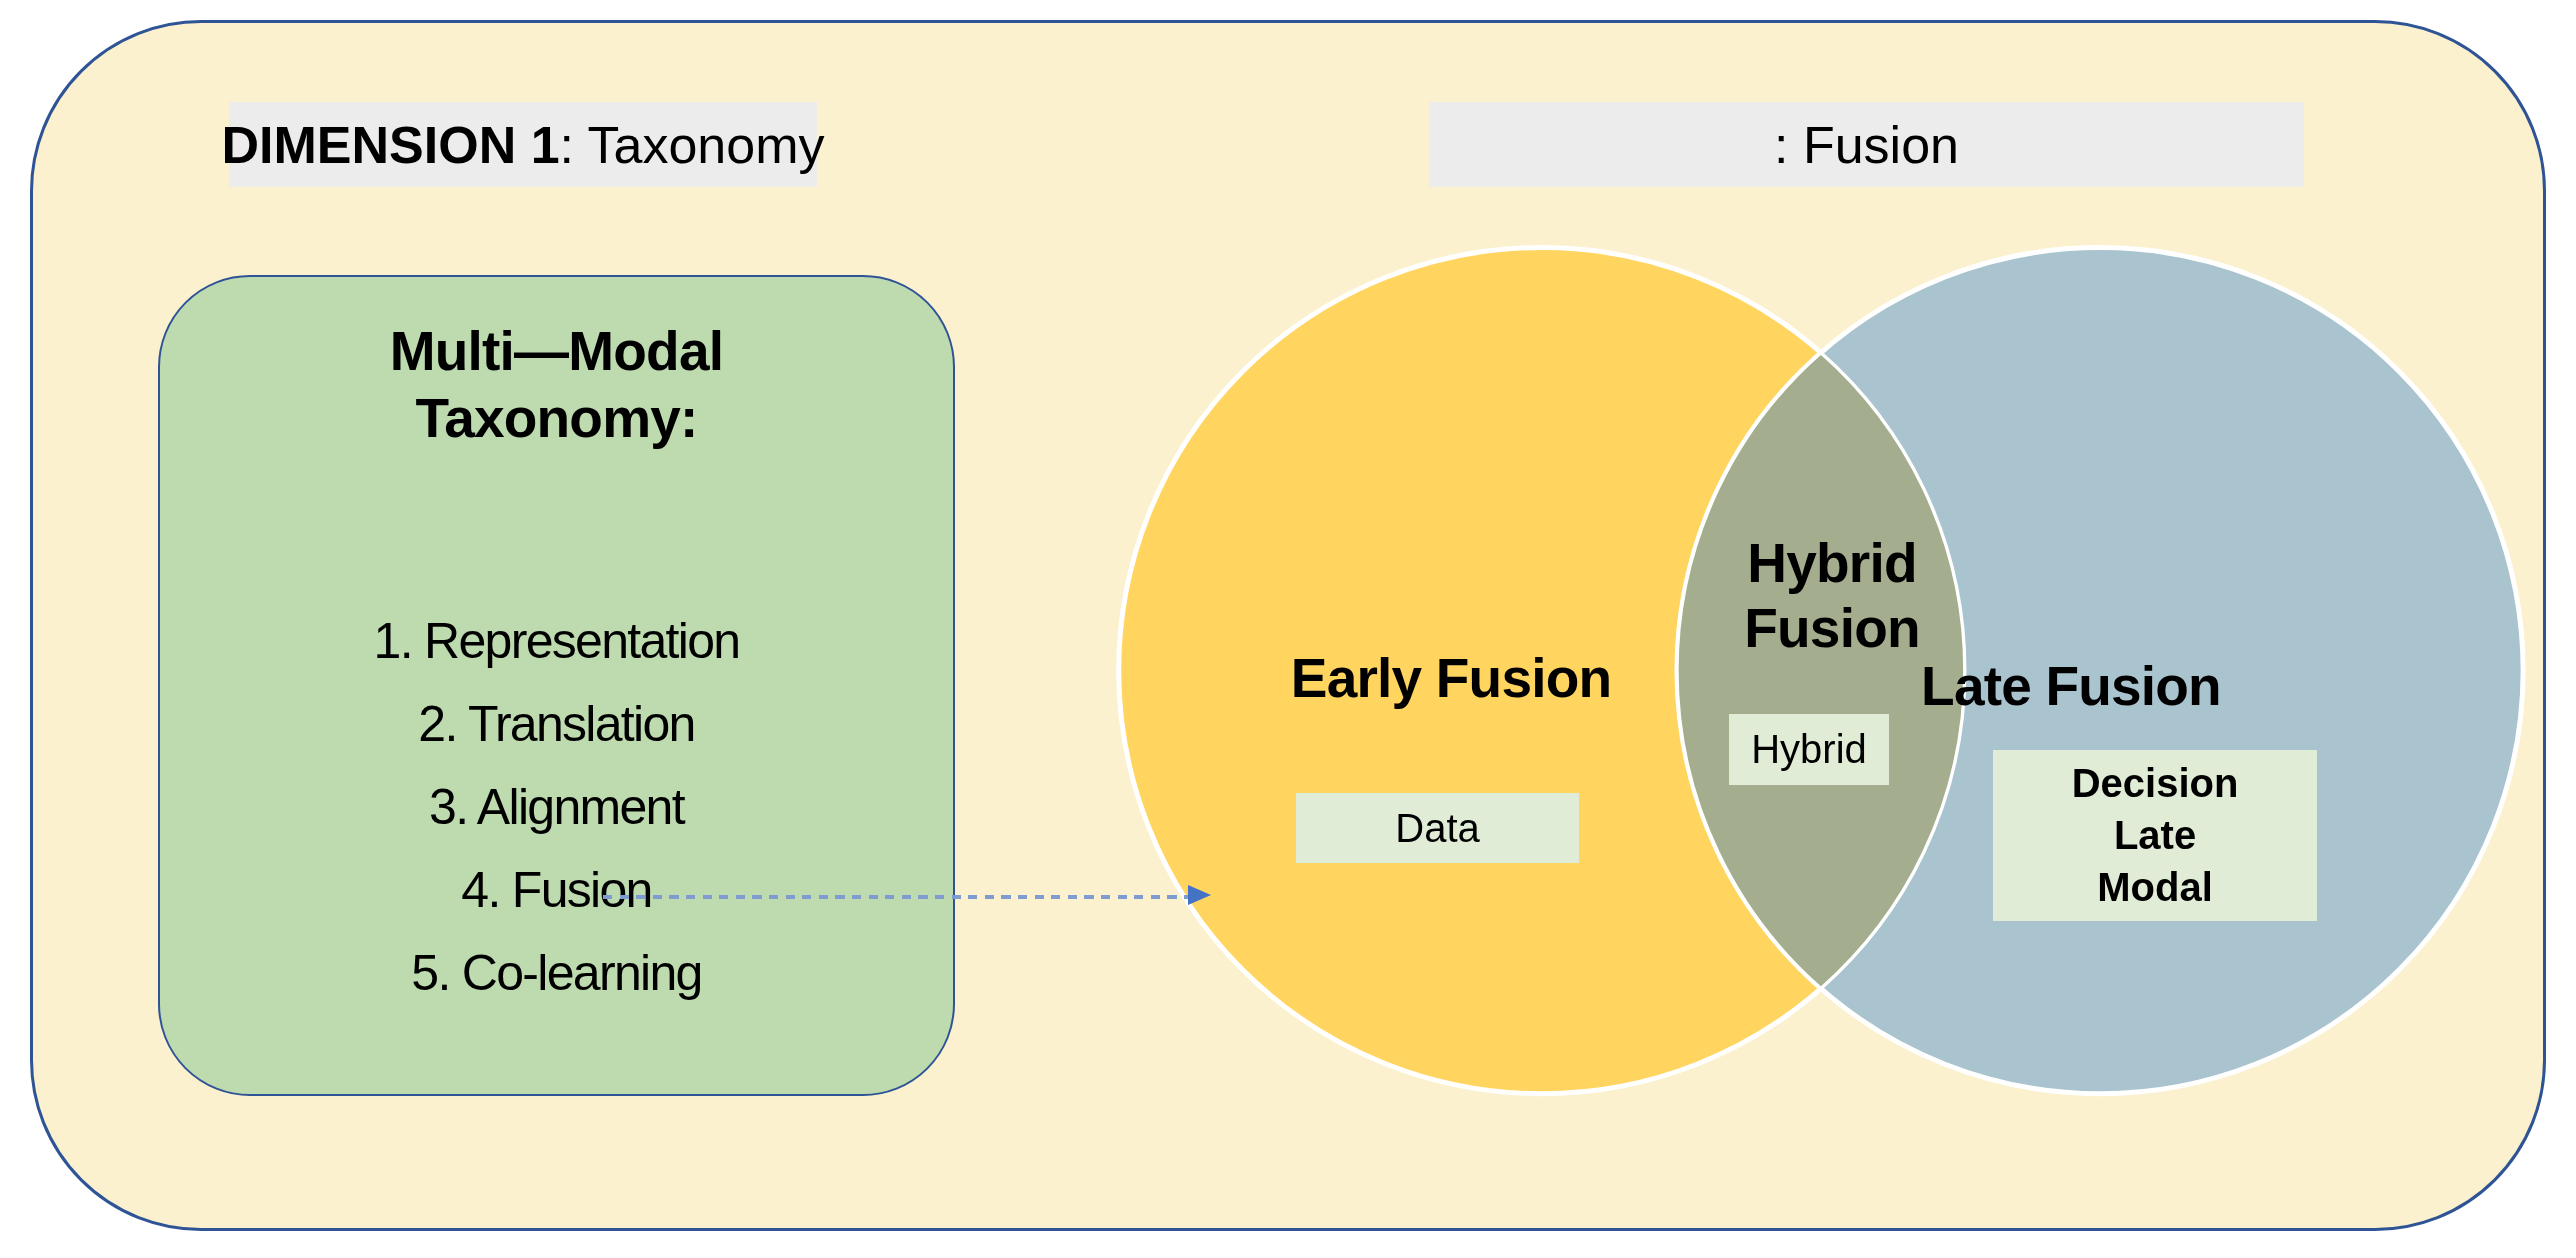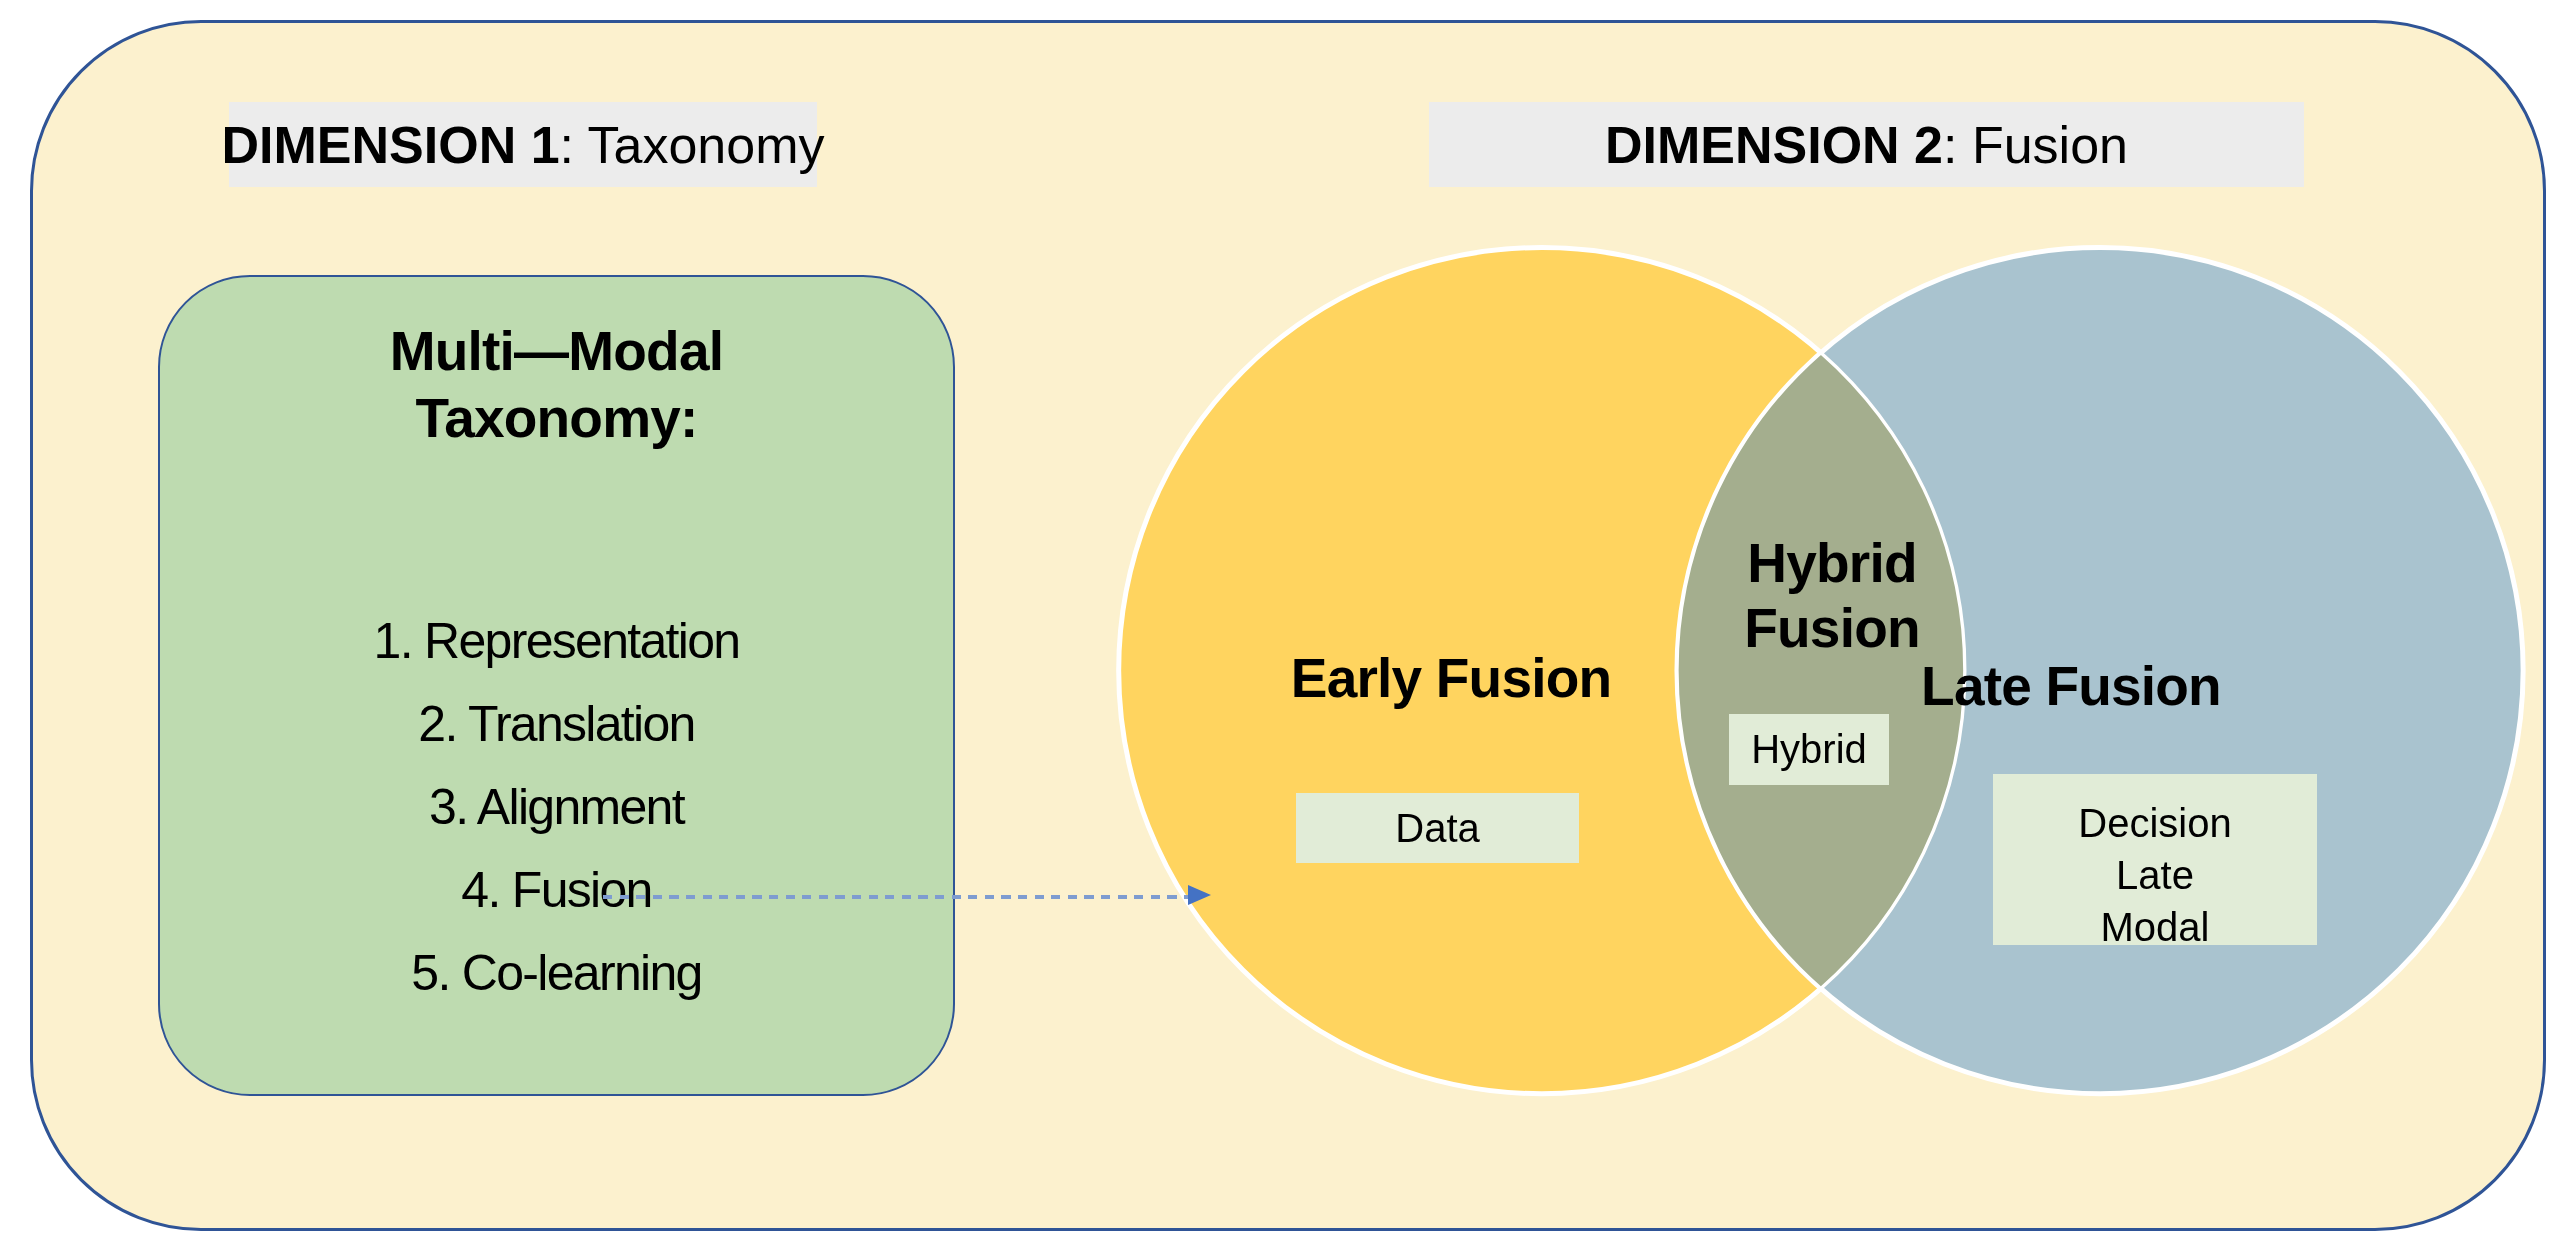--- a/index.html
+++ b/index.html
@@ -55,21 +55,21 @@
   }
   .vlabel.early{left:1451px;top:671px;margin-top:7px;}
   .vlabel.hybrid{left:1832px;top:596px;}
   .vlabel.late{left:2071px;top:650px;margin-top:36px;}
   .lbox{
     position:absolute;background:var(--label_box_fill,#E1ECD7);
     font-size:40px;text-align:center;box-sizing:border-box;
   }
   .lbox.data-box{left:1296px;top:793px;width:283px;height:70px;line-height:70px;}
   .lbox.hybrid-box{left:1729px;top:714px;width:160px;height:71px;line-height:71px;}
-  .lbox.decision-box{left:1993px;top:774px;width:324px;height:171px;line-height:52px;padding-top:23px;}
+  .lbox.decision-box{left:1993px;top:750px;width:324px;height:171px;line-height:52px;padding-top:7px;font-weight:bold;}
   .arrow-line{
     position:absolute;left:603px;top:895px;width:585px;height:4.2px;
     background:repeating-linear-gradient(90deg,
       var(--arrow_dash,#7E9CD0) 0px, var(--arrow_dash,#7E9CD0) 9.2px,
       transparent 9.2px, transparent 16.6px);
   }
   .arrow-head{
     position:absolute;left:1188px;top:885px;width:0;height:0;
     border-top:10.8px solid transparent;
     border-bottom:10.8px solid transparent;
@@ -81,21 +81,21 @@
 
 <div class="canvas">
 
   <div class="outer"></div>
 
   <div class="header h1">
     <span class="hb">DIMENSION 1</span><span>: Taxonomy</span>
   </div>
 
   <div class="header h2">
-    <span class="hb">DIMENSION 2</span><span>: Fusion</span>
+    <span>: Fusion</span>
   </div>
 
   <div class="greenbox"></div>
 
   <div class="gtitle">
     <div>Multi—Modal</div>
     <div>Taxonomy:</div>
   </div>
 
   <div class="glist">

